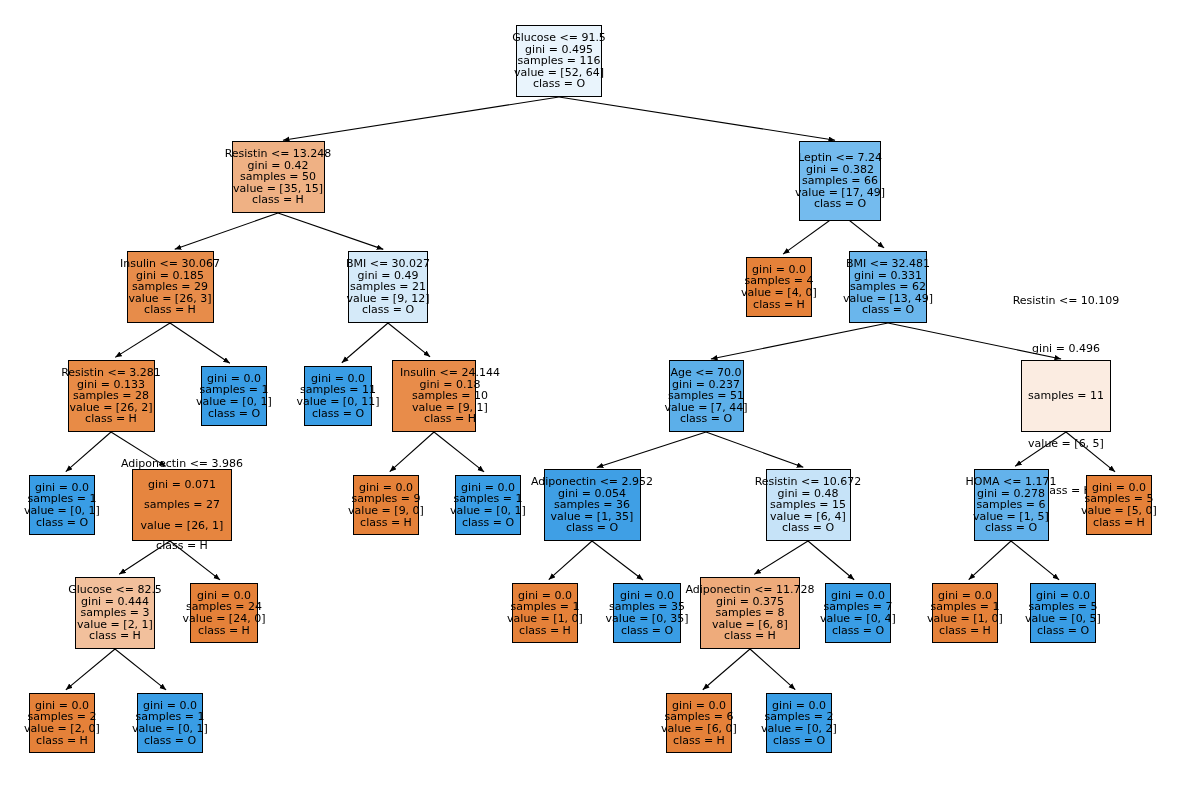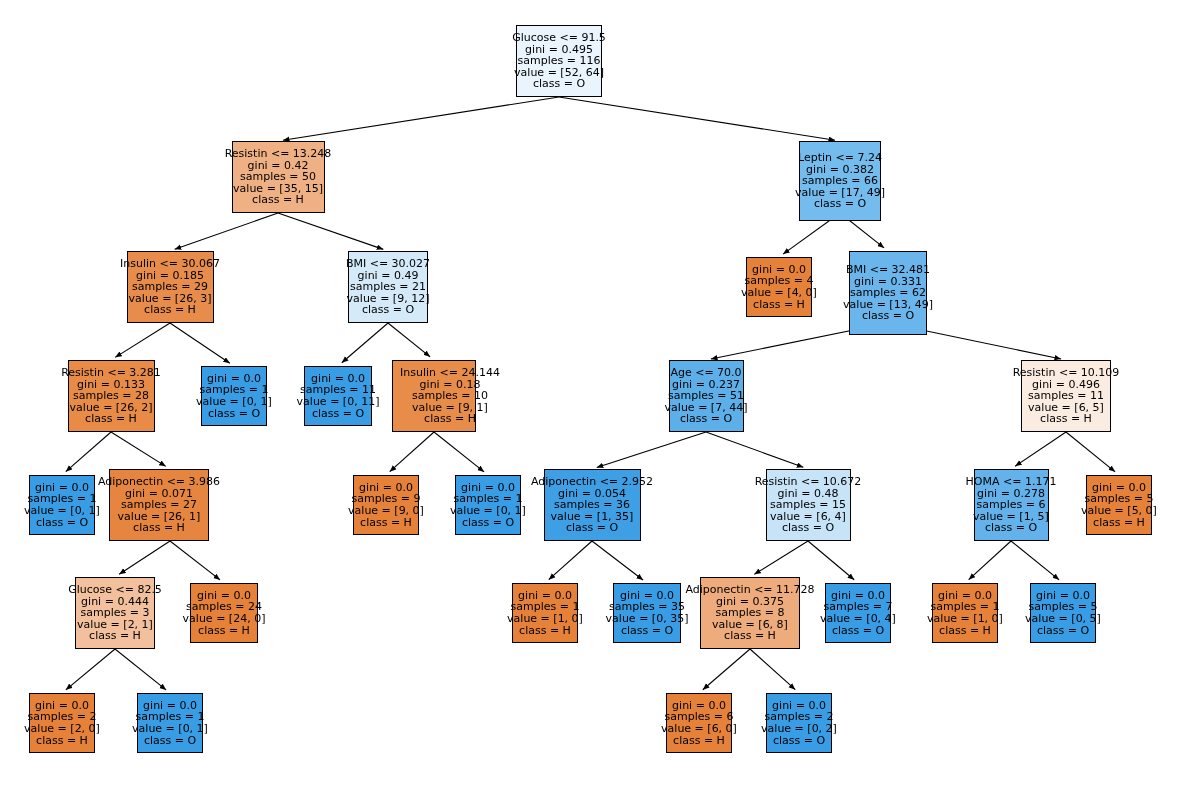--- a/index.html
+++ b/index.html
@@ -119,21 +119,21 @@
       <span class="ln">samples = 21</span>
       <span class="ln">value = [9, 12]</span>
       <span class="ln">class = O</span>
     </div>
     <div class="node" style="left: 746px; top: 257px; width: 66px; height: 60px; background: rgb(229, 129, 57);">
       <span class="ln">gini = 0.0</span>
       <span class="ln">samples = 4</span>
       <span class="ln">value = [4, 0]</span>
       <span class="ln">class = H</span>
     </div>
-    <div class="node" style="left: 849px; top: 251px; width: 78px; height: 84px; background: rgb(106, 182, 236); text-align: right;">
+    <div class="node" style="left: 849px; top: 251px; width: 78px; height: 72px; background: rgb(106, 182, 236); text-align: right;">
       <span class="ln">BMI &lt;= 32.481</span>
       <span class="ln">gini = 0.331</span>
       <span class="ln">samples = 62</span>
       <span class="ln">value = [13, 49]</span>
       <span class="ln">class = O</span>
     </div>
     <div class="node" style="left: 67.5px; top: 360px; width: 87px; height: 72px; background: rgb(232, 139, 70);">
       <span class="ln">Resistin &lt;= 3.281</span>
       <span class="ln">gini = 0.133</span>
       <span class="ln">samples = 28</span>
@@ -159,34 +159,34 @@
       <span class="ln">value = [9, 1]</span>
       <span class="ln">class = H</span>
     </div>
     <div class="node" style="left: 668.5px; top: 360px; width: 75px; height: 72px; background: rgb(92, 175, 233);">
       <span class="ln">Age &lt;= 70.0</span>
       <span class="ln">gini = 0.237</span>
       <span class="ln">samples = 51</span>
       <span class="ln">value = [7, 44]</span>
       <span class="ln">class = O</span>
     </div>
-    <div class="node" style="left: 1021px; top: 360px; width: 90px; height: 72px; background: rgb(251, 236, 225);">
+    <div class="node" style="left: 1021px; top: 360px; width: 90px; height: 72px; background: rgb(251, 236, 225); gap: 36px;">
       <span class="ln">Resistin &lt;= 10.109</span>
       <span class="ln">gini = 0.496</span>
       <span class="ln">samples = 11</span>
       <span class="ln">value = [6, 5]</span>
       <span class="ln">class = H</span>
     </div>
     <div class="node" style="left: 29px; top: 475px; width: 66px; height: 60px; background: rgb(57, 157, 229);">
       <span class="ln">gini = 0.0</span>
       <span class="ln">samples = 1</span>
       <span class="ln">value = [0, 1]</span>
       <span class="ln">class = O</span>
     </div>
-    <div class="node" style="left: 109px; top: 469px; width: 100px; height: 72px; background: rgb(230, 133, 63);">
+    <div class="node" style="left: 132px; top: 469px; width: 100px; height: 72px; background: rgb(230, 133, 63); gap: 9px;">
       <span class="ln">Adiponectin &lt;= 3.986</span>
       <span class="ln">gini = 0.071</span>
       <span class="ln">samples = 27</span>
       <span class="ln">value = [26, 1]</span>
       <span class="ln">class = H</span>
     </div>
     <div class="node" style="left: 353px; top: 475px; width: 66px; height: 60px; background: rgb(229, 129, 57);">
       <span class="ln">gini = 0.0</span>
       <span class="ln">samples = 9</span>
       <span class="ln">value = [9, 0]</span>

